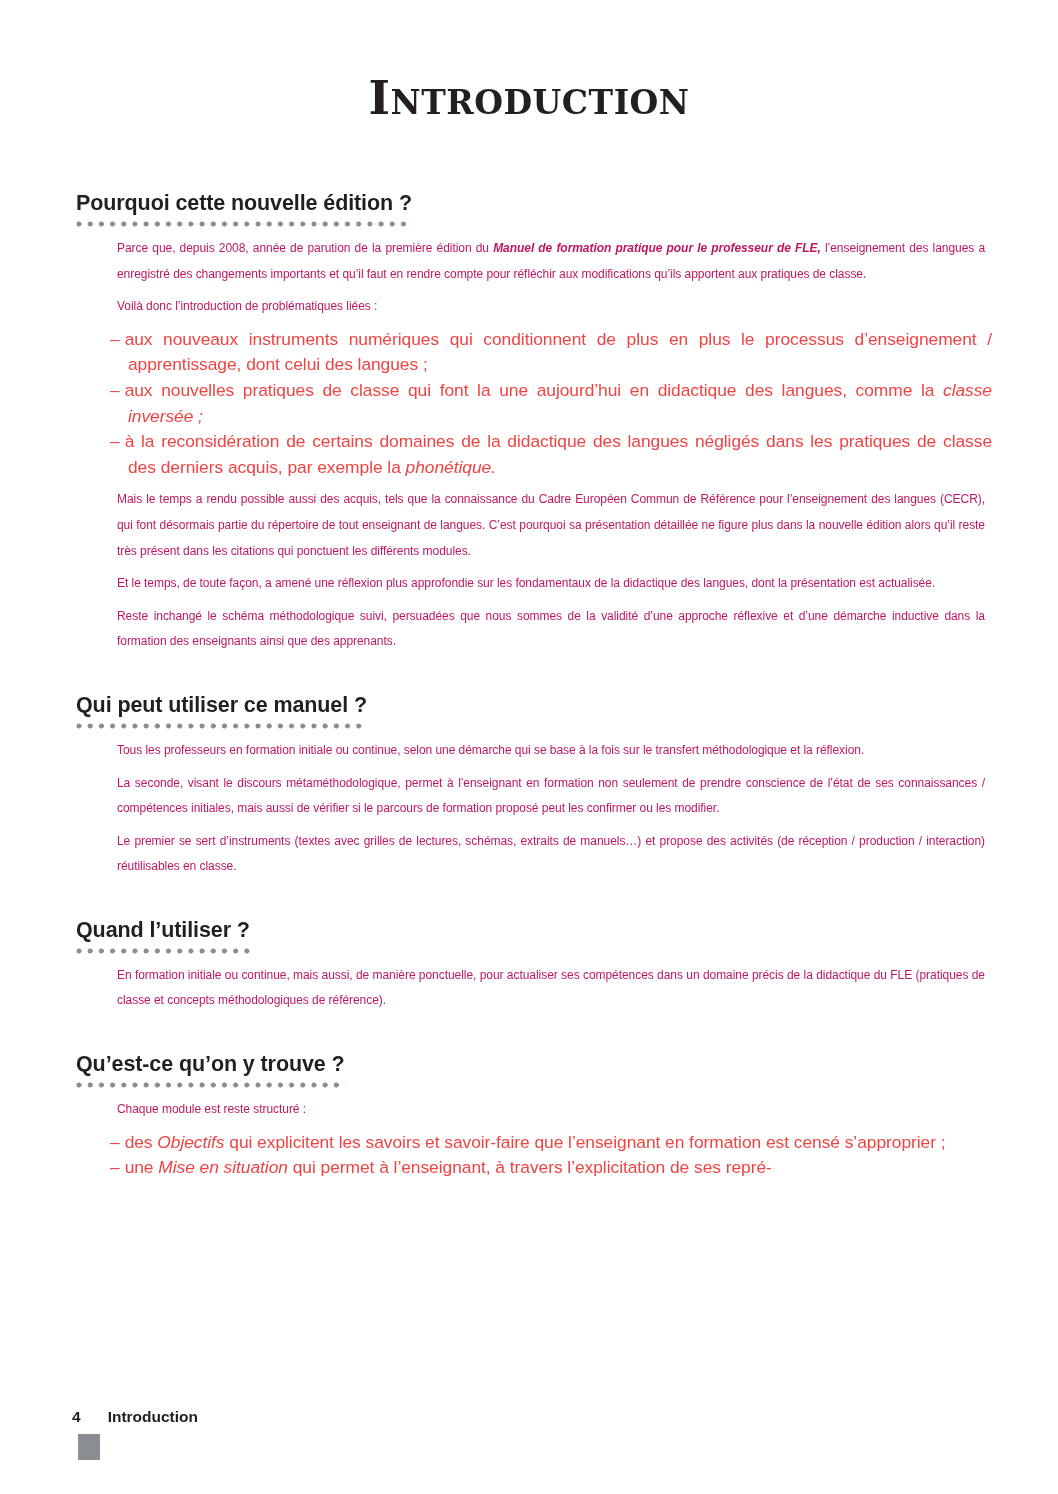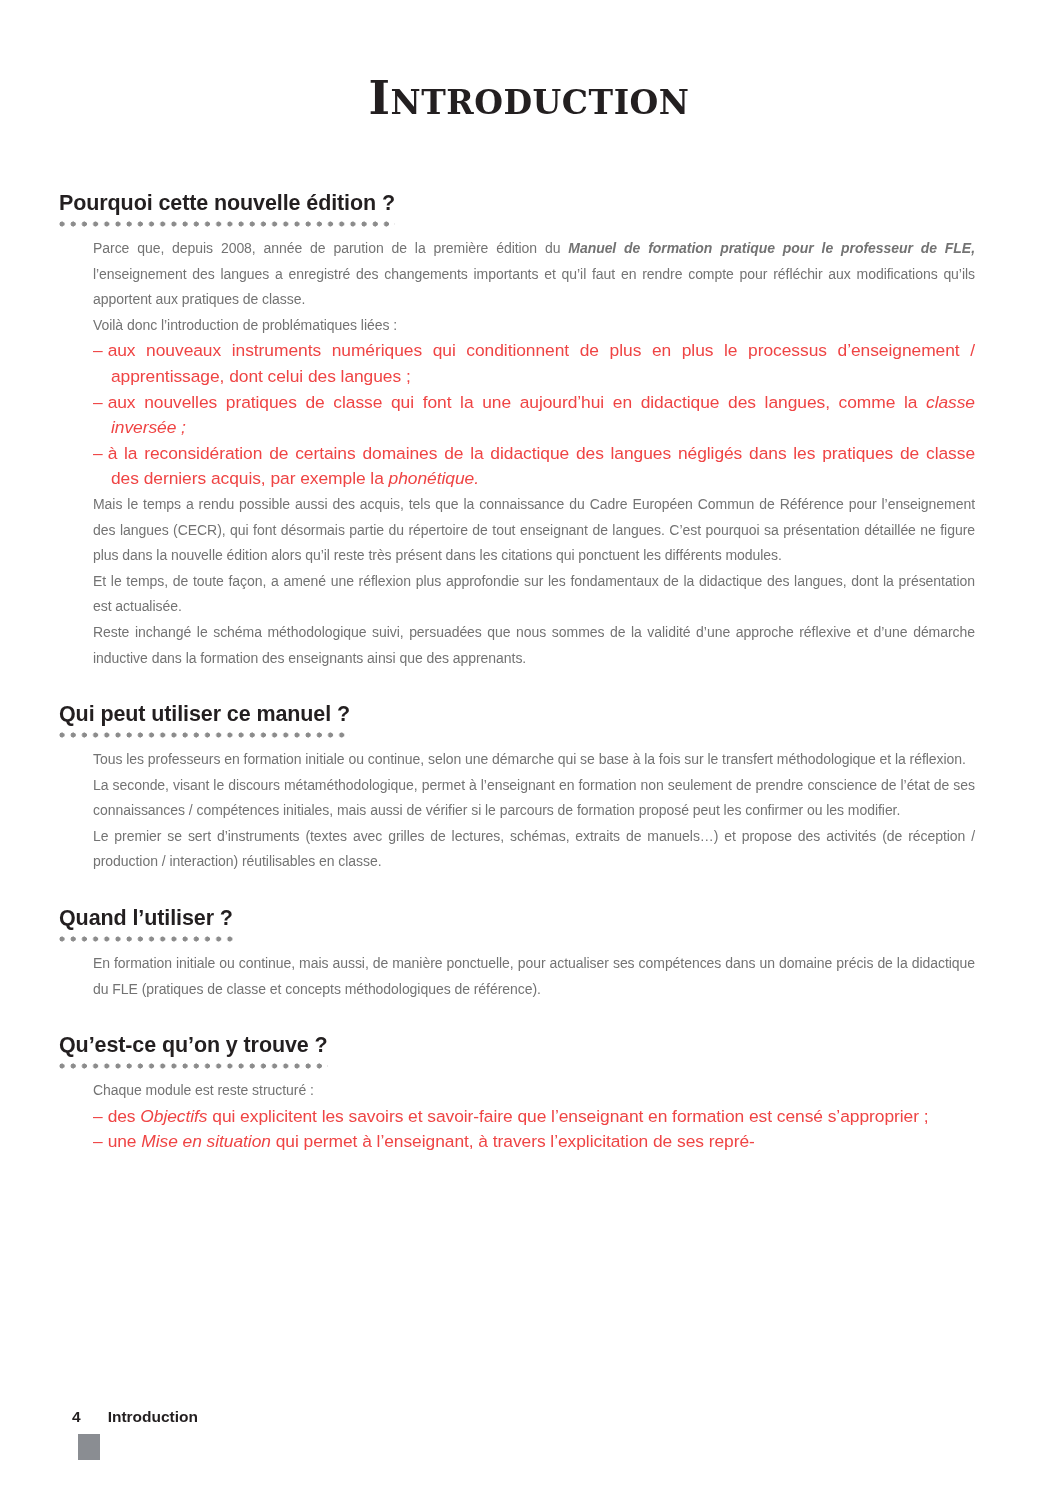--- a/index.html
+++ b/index.html
@@ -42,21 +42,21 @@
   .page-title .ttl-rest {
     font-size: 33px;
     line-height: 52px;
     font-weight: 700;
     letter-spacing: 0.5px;
   }
 
   
   .content {
     position: absolute;
-    left: 59px;
+    left: 76px;
     top: 190px;
     width: 916px;
   }
 
   
   .section {
     margin-bottom: 0;
   }
   .section-head {
     display: inline-block;
@@ -79,26 +79,26 @@
     background-size: 11.2px 6px;
     background-repeat: repeat-x;
   }
 
   
   .body-block {
     margin-top: 9px;
     padding-left: 34px;
   }
   p.para {
-    margin: 0;
-    font-size: 14px;
+    margin: 7px;
+    font-size: 12px;
     line-height: 25.6px;
     text-align: justify;
     text-justify: inter-word;
-    color: #737373;
+    color: #be185d;
     letter-spacing: -0.05px;
   }
   .dash-item {
     margin: 0;
     font-size: 17.4px;
     line-height: 25.6px;
     text-align: justify;
     color: #ef4444;
     padding-left: 18px;
     text-indent: -18px;

